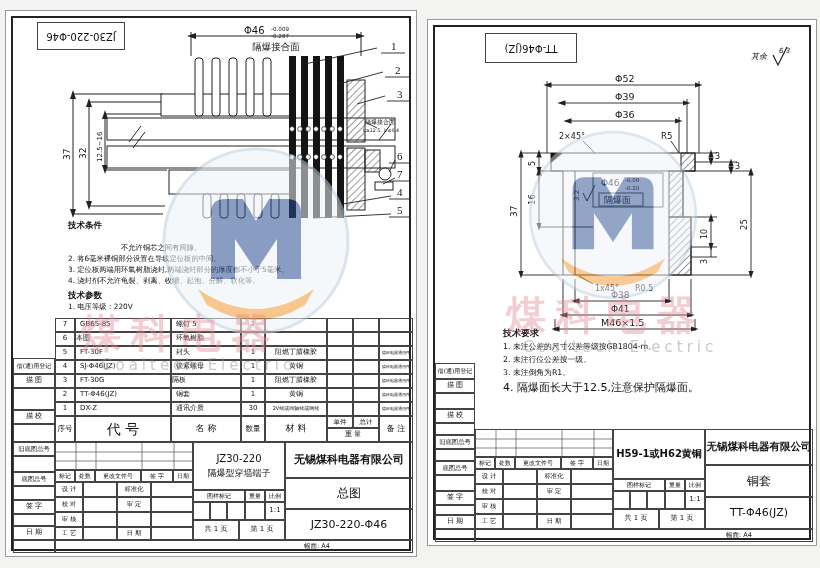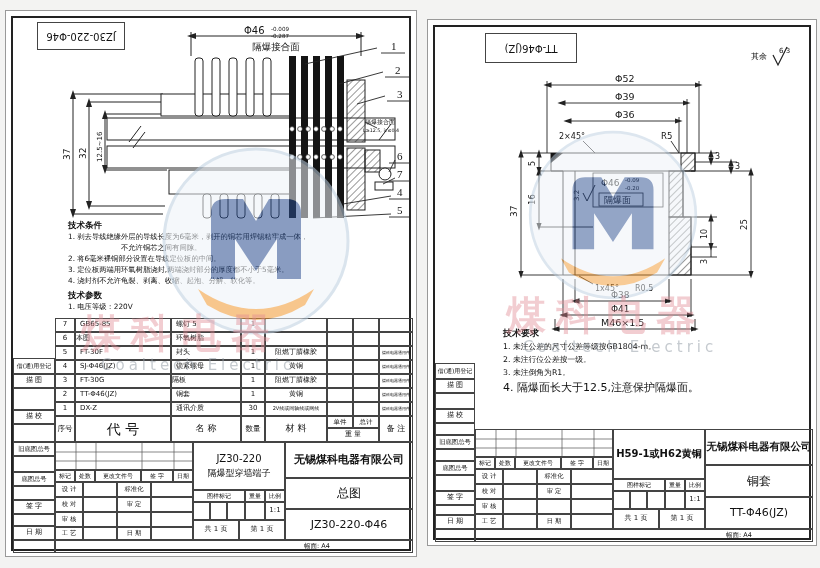--- a/index.html
+++ b/index.html
@@ -143,21 +143,20 @@
       <text x="354" y="138">6</text>
       <text x="354" y="156">7</text>
       <text x="354" y="174">4</text>
       <text x="354" y="192">5</text>
     </g>
     <text x="322" y="102" font-size="6">隔爆接合面</text>
     <text x="320" y="110" font-size="4.8">L≥12.5, ic≤0.4</text>
   </svg>
 
   <div class="techline b" style="left:55px;top:202px;font-size:8.5px;">技术条件</div>
-  <div class="techline" style="left:55px;top:214px;">1. 剥去导线绝缘外层的导线长度为6毫米，剥开的铜芯用焊锡粘牢成一体，</div>
   <div class="techline" style="left:64px;top:225px;margin-left:44px;">不允许铜芯之间有间隙。</div>
   <div class="techline" style="left:55px;top:236px;">2. 将6毫米裸铜部分设置在导线定位板的中间。</div>
   <div class="techline" style="left:55px;top:247px;">3. 定位板两端用环氧树脂浇封,两端浇封部分的厚度都不小于5毫米。</div>
   <div class="techline" style="left:55px;top:258px;">4. 浇封剂不允许龟裂、剥离、收缩、起泡、分解、软化等。</div>
   <div class="techline b" style="left:55px;top:272px;font-size:8.5px;">技术参数</div>
   <div class="techline" style="left:55px;top:284px;">1. 电压等级：220V</div>
 
   <div class="cell" style="left:42px;top:300px;width:20px;height:14px;">7</div>
   <div class="cell" style="left:62px;top:300px;width:96px;height:14px;justify-content:flex-start;padding-left:4px;">GB65-85</div>
   <div class="cell" style="left:158px;top:300px;width:70px;height:14px;justify-content:flex-start;padding-left:4px;">螺钉 5</div>
@@ -311,21 +310,21 @@
  <div class="wm wm-en" style="left:95px;top:345px;">Coaltech Electric</div>
 </div>
 
 <div class="sheet" style="left:427px;top:19px;width:390px;height:527px;">
  <div class="inner">
 
   <div class="cell rot180" style="left:50px;top:6px;width:92px;height:30px;font-size:10px;">
     <span>TT-Φ46(JZ)</span>
   </div>
 
-  <div class="nob" style="position:absolute;left:316px;top:18px;display:flex;align-items:center;gap:2px;">
+  <div class="nob" style="position:absolute;left:316px;top:18px;display:flex;align-items:center;gap:2px;font-style:italic;">
     <span style="font-size:8px;">其余</span>
     <svg width="26" height="22" viewBox="0 0 26 22">
       <path d="M4,10 L9,20 L18,2" stroke="#222" stroke-width="1.2" fill="none"></path>
       <text x="10" y="8" font-size="7">6.3</text>
     </svg>
   </div>
 
   <svg style="position:absolute;left:20px;top:38px;" width="340" height="274" viewBox="0 0 340 274">
     <defs>
       <pattern id="hatchR" width="5" height="5" patternTransform="rotate(45)" patternUnits="userSpaceOnUse">

